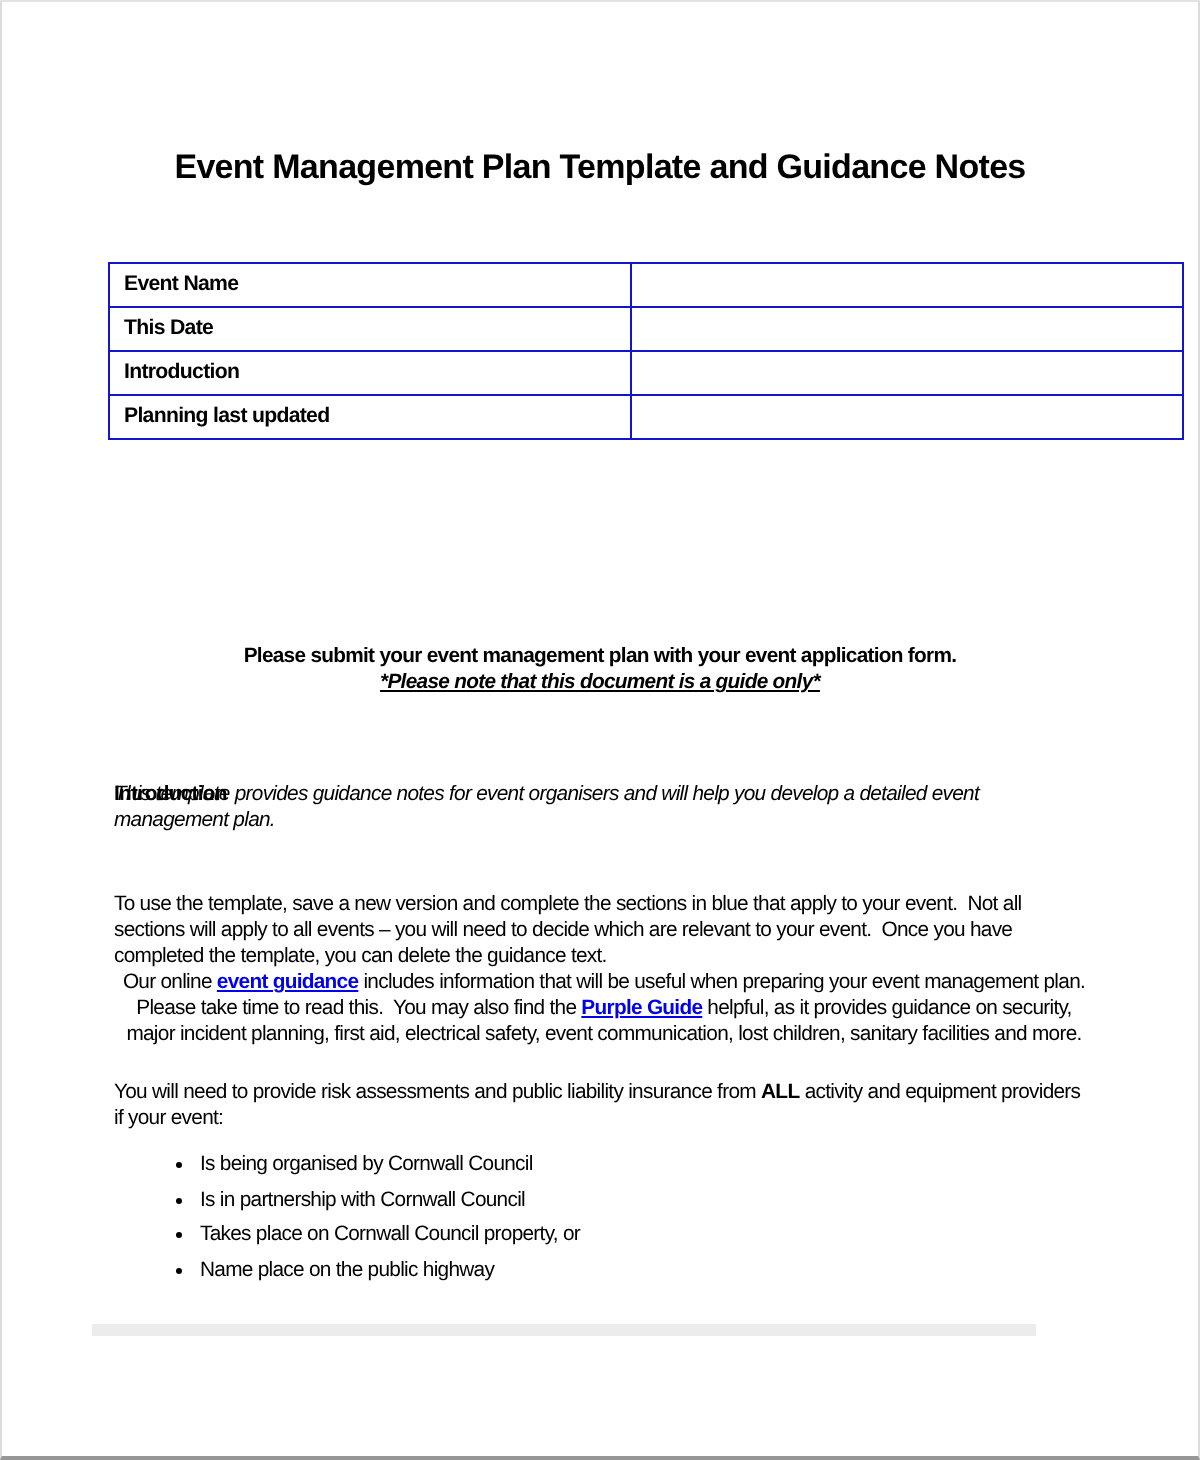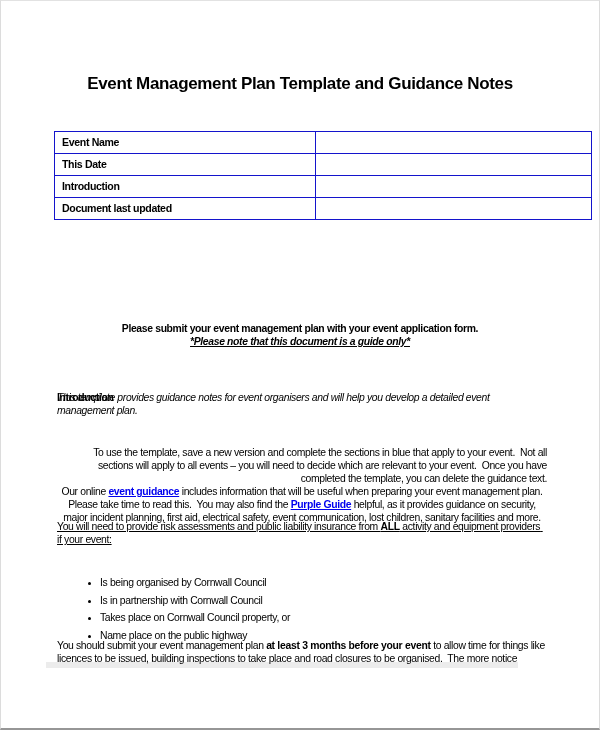--- a/index.html
+++ b/index.html
@@ -64,23 +64,23 @@
     color: var(--link, #0000ee);
     font-weight: bold;
     text-decoration: underline;
     cursor: pointer;
   }
 
   .intro-heading { top: 390px; font-weight: bold; }
 
   p.para { margin: 0; white-space: pre-wrap; }
   .p1 { top: 390px; font-style: italic; }
-  .p2 { top: 445px; text-align: right; }
+  .p2 { top: 445px; }
   .p3 { top: 484px; text-align: center; }
-  .p4 { top: 519px; text-decoration: underline; }
+  .p4 { top: 539px; }
   .p5 { top: 638px; }
   .p4 b, .p5 b { letter-spacing: -0.3px; }
 
   ul.bullets {
     top: 569px;
     margin: 4px;
     padding-left: 39px;
     list-style: disc outside;
     line-height: 17.5px;
   }
@@ -110,21 +110,21 @@
       </tr>
       <tr>
         <td class="cell-label">This Date</td>
         <td class="cell-value"></td>
       </tr>
       <tr>
         <td class="cell-label">Introduction</td>
         <td class="cell-value"></td>
       </tr>
       <tr>
-        <td class="cell-label">Document last updated</td>
+        <td class="cell-label">Planning last updated</td>
         <td class="cell-value"></td>
       </tr>
     </tbody>
   </table>
 
 
   <div class="abs centered submit-note">Please submit your event management plan with your event application form.</div>
 
   <div class="abs centered guide-note">*Please note that this document is a guide only*</div>
 
@@ -140,15 +140,14 @@
 
   <ul class="abs textcol bullets">
     <li>Is being organised by Cornwall Council</li>
     <li>Is in partnership with Cornwall Council</li>
     <li>Takes place on Cornwall Council property, or</li>
     <li>Name place on the public highway</li>
   </ul>
 
   <div class="abs page-cut"></div>
 
-  <p class="abs textcol para p5"><span>You should submit your event management plan </span><b>at least 3 months before your event</b><span> to allow time for things like licences to be issued, building inspections to take place and road closures to be organised.  The more notice</span></p>
 
 </div>
 
 </body></html>

